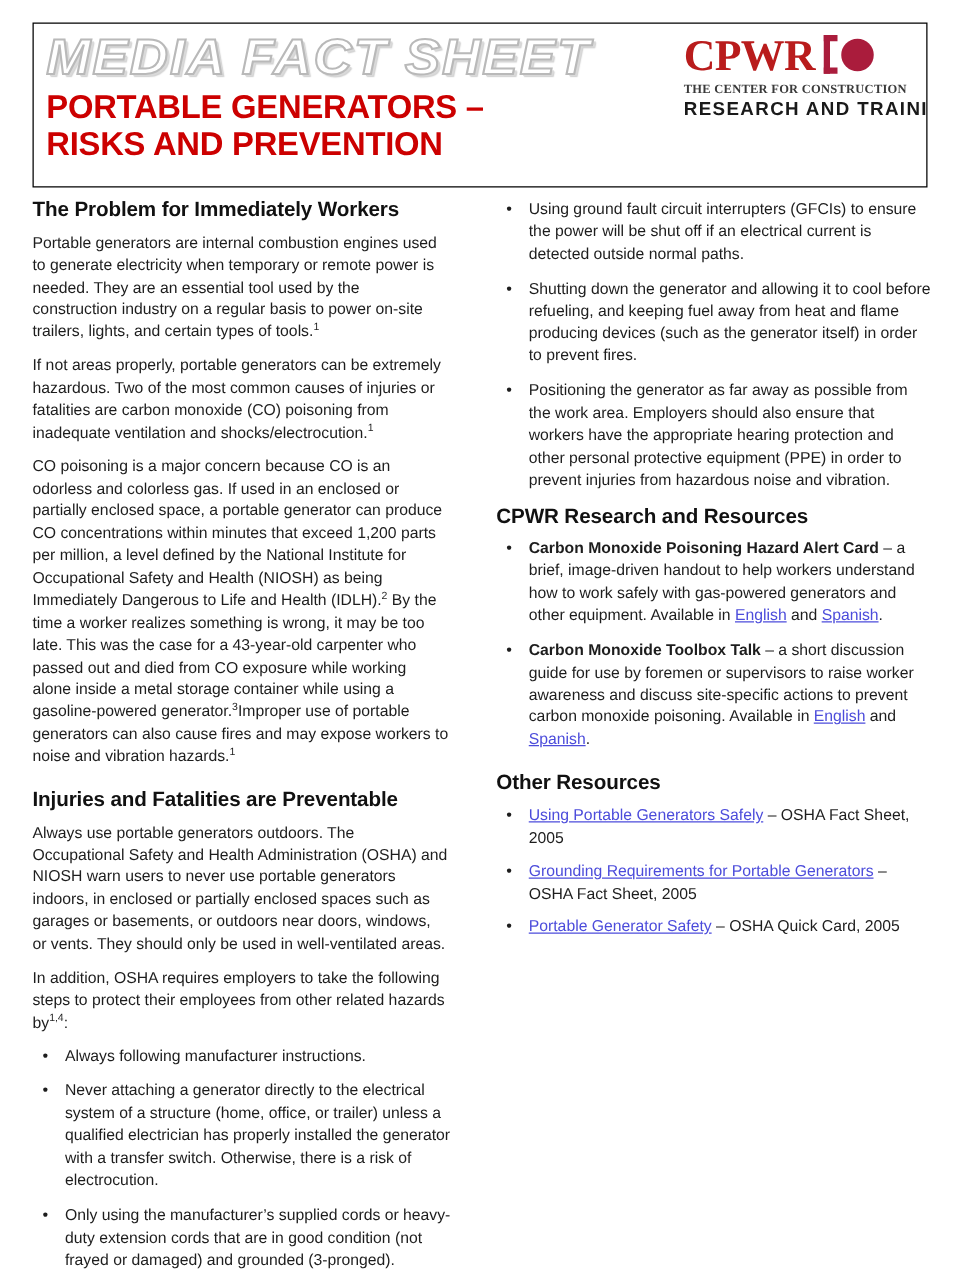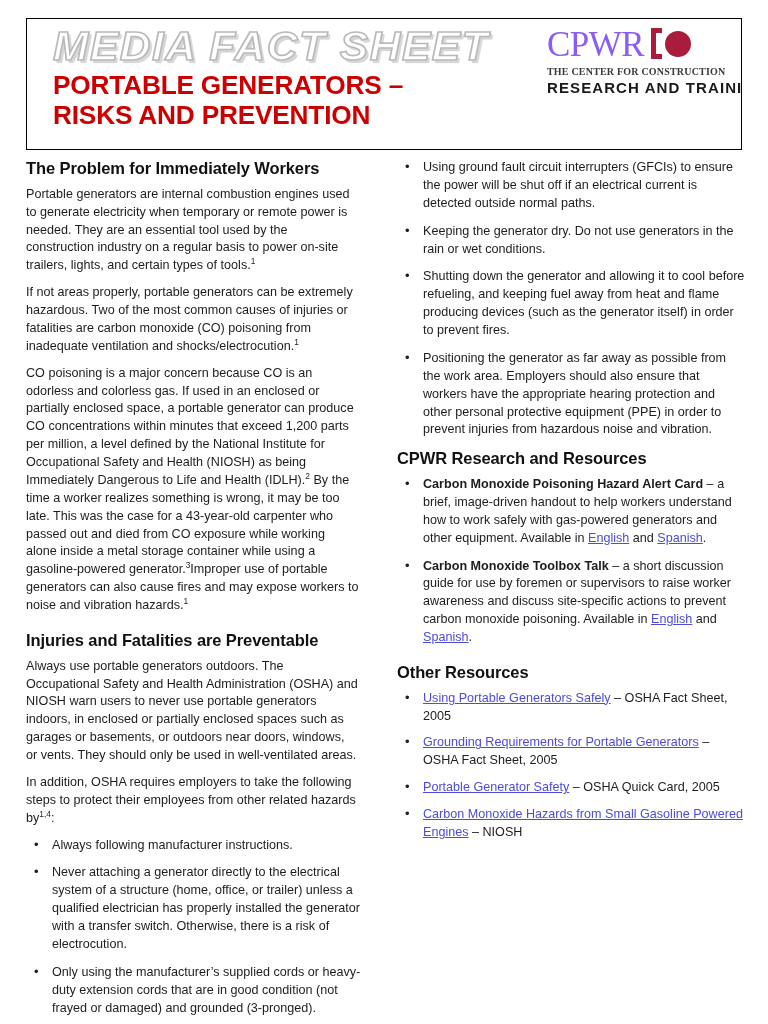--- a/index.html
+++ b/index.html
@@ -22,21 +22,21 @@
     padding: 18px 26px 0 26px;
     position: relative;
   }
 
   
   .header-box {
     border: 1.5px solid #000000;
     height: 132px;
     box-sizing: border-box;
     position: relative;
-    padding: 5px 0 0 26px;
+    padding: 5px 0 0 10px;
     overflow: hidden;
   }
   .media-fact-sheet {
     font-family: "Liberation Sans", sans-serif;
     font-size: 40px;
     font-weight: bold;
     font-style: italic;
     letter-spacing: 1.5px;
     line-height: 1;
     margin: 2px 0 0 0;
@@ -65,23 +65,23 @@
     width: 182px;
     text-align: left;
   }
   .logo-top {
     display: flex;
     align-items: center;
     gap: 7px;
   }
   .logo-cpwr {
     font-family: "Liberation Serif", serif;
-    font-weight: normal;
+    font-weight: bold;
     font-size: 35px;
-    color: #8b5cf6;
+    color: #b91c1c;
     letter-spacing: -0.5px;
     line-height: 1;
   }
   .logo-mark {
     display: flex;
     align-items: center;
     gap: 3px;
     margin-bottom: 2px;
   }
   .logo-bracket {
@@ -226,36 +226,34 @@
         <li>Always following manufacturer instructions.</li>
         <li>Never attaching a generator directly to the electrical system of a structure (home, office, or trailer) unless a qualified electrician has properly installed the generator with a transfer switch. Otherwise, there is a risk of electrocution.</li>
         <li>Only using the manufacturer’s supplied cords or heavy-duty extension cords that are in good condition (not frayed or damaged) and grounded (3-pronged).</li>
       </ul>
     </div>
 
     <div class="col">
 
       <ul class="blist spacer-top">
         <li>Using ground fault circuit interrupters (GFCIs) to ensure the power will be shut off if an electrical current is detected outside normal paths.</li>
-        <li>Keeping the generator dry. Do not use generators in the rain or wet conditions.</li>
         <li>Shutting down the generator and allowing it to cool before refueling, and keeping fuel away from heat and flame producing devices (such as the generator itself) in order to prevent fires.</li>
         <li>Positioning the generator as far away as possible from the work area. Employers should also ensure that workers have the appropriate hearing protection and other personal protective equipment (PPE) in order to prevent injuries from hazardous noise and vibration.</li>
       </ul>
 
       <h2 class="sec">CPWR Research and Resources</h2>
 
       <ul class="blist">
         <li><span class="bold">Carbon Monoxide Poisoning Hazard Alert Card</span><span> – a brief, image-driven handout to help workers understand how to work safely with gas-powered generators and other equipment. Available in </span><span class="lk">English</span><span> and </span><span class="lk">Spanish</span><span>.</span></li>
 
         <li><span class="bold">Carbon Monoxide Toolbox Talk</span><span> – a short discussion guide for use by foremen or supervisors to raise worker awareness and discuss site-specific actions to prevent carbon monoxide poisoning. Available in </span><span class="lk">English</span><span> and </span><span class="lk">Spanish</span><span>.</span></li>
       </ul>
 
       <h2 class="sec spaced">Other Resources</h2>
 
       <ul class="blist tight">
         <li><span class="lk">Using Portable Generators Safely</span><span> – OSHA Fact Sheet, 2005</span></li>
         <li><span class="lk">Grounding Requirements for Portable Generators</span><span> – OSHA Fact Sheet, 2005</span></li>
         <li><span class="lk">Portable Generator Safety</span><span> – OSHA Quick Card, 2005</span></li>
-        <li><span class="lk">Carbon Monoxide Hazards from Small Gasoline Powered Engines</span><span> – NIOSH</span></li>
       </ul>
     </div>
   </div>
 </div>
 
 </body></html>

